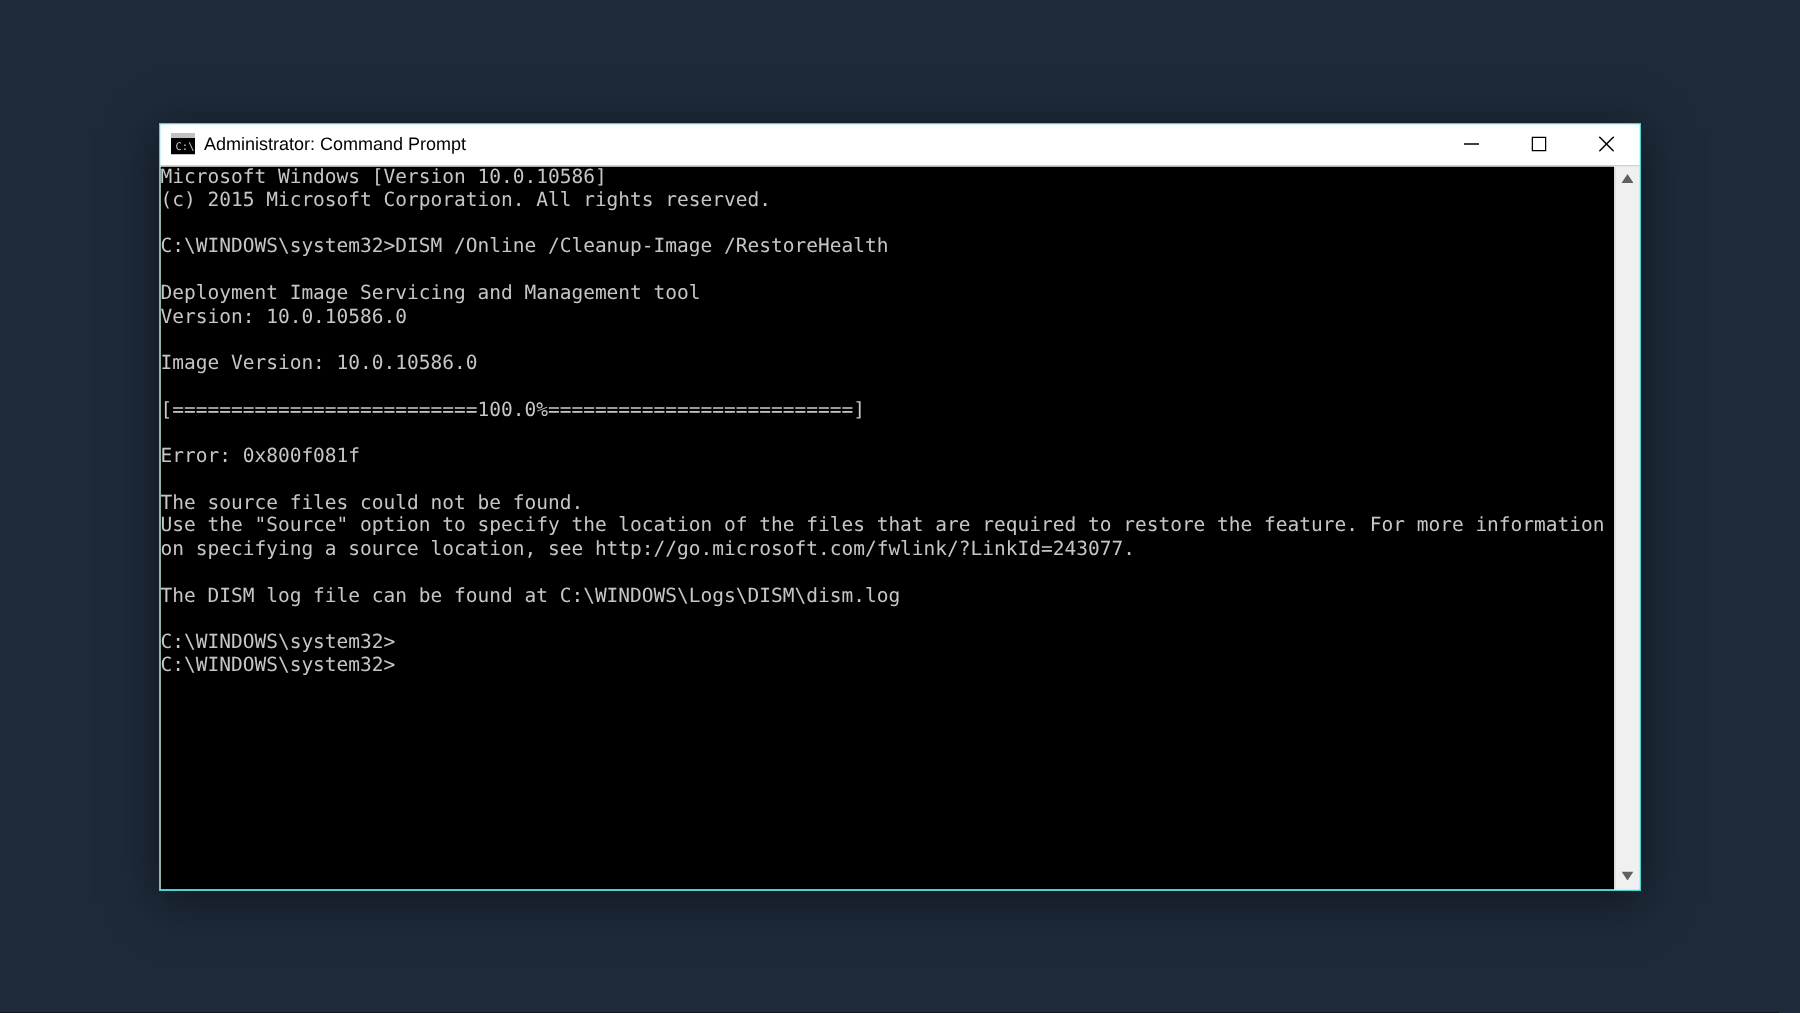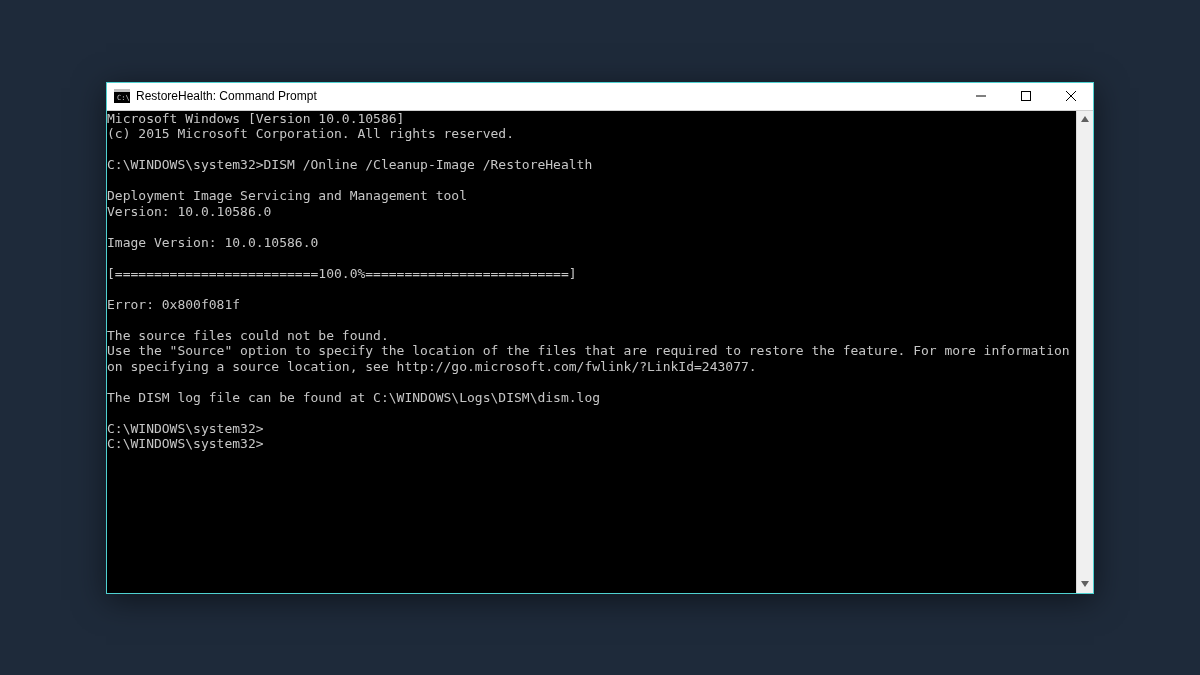--- a/index.html
+++ b/index.html
@@ -90,21 +90,21 @@
 <div class="window">
   <div class="titlebar">
     <span class="app-icon">
       <svg viewBox="0 0 16 14" width="16" height="14">
         <rect x="0" y="0" width="16" height="14" fill="#000"></rect>
         <rect x="0" y="0" width="16" height="3" fill="#c0c0c0"></rect>
         <rect x="1.5" y="4.5" width="13" height="8" fill="#000"></rect>
         <text x="3" y="11" font-size="7" font-family="Consolas, monospace" fill="#c8c8c8">C:\</text>
       </svg>
     </span>
-    <span class="title-text">RestoreHealth: Command Prompt</span>
+    <span class="title-text">Administrator: Command Prompt</span>
     <span class="title-spacer"></span>
     <div class="win-controls">
       <div class="win-btn">
         <svg width="10" height="10" viewBox="0 0 10 10">
             <line x1="0" y1="5" x2="10" y2="5" stroke="#000" stroke-width="1"></line>
           </svg>
       </div>
       <div class="win-btn">
         <svg width="10" height="10" viewBox="0 0 10 10">
             <rect x="0.5" y="0.5" width="9" height="9" fill="none" stroke="#000" stroke-width="1"></rect>

